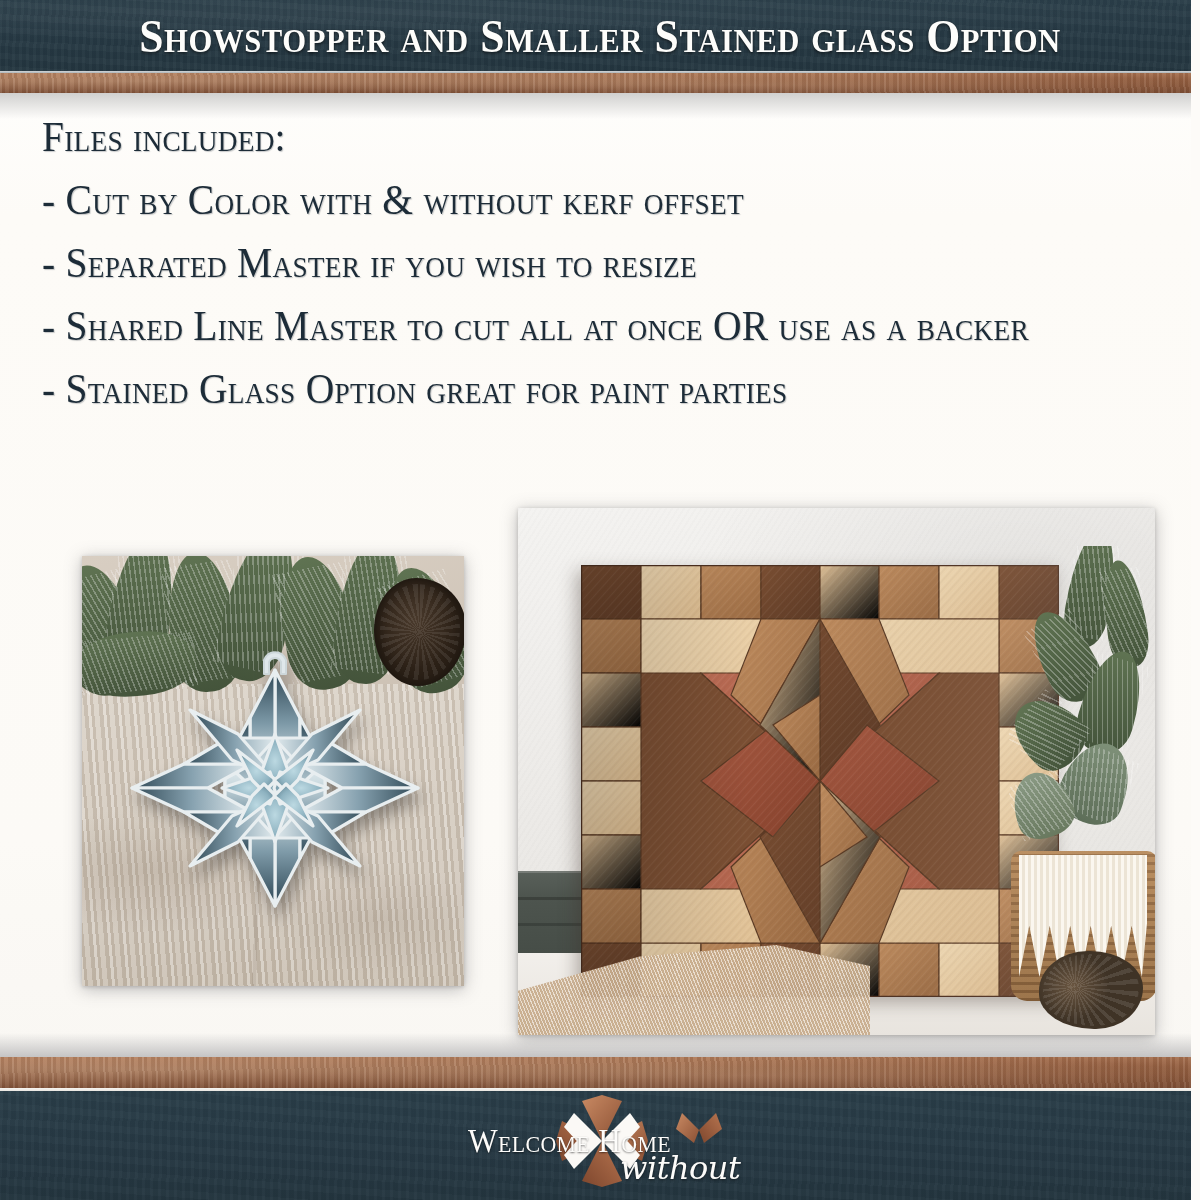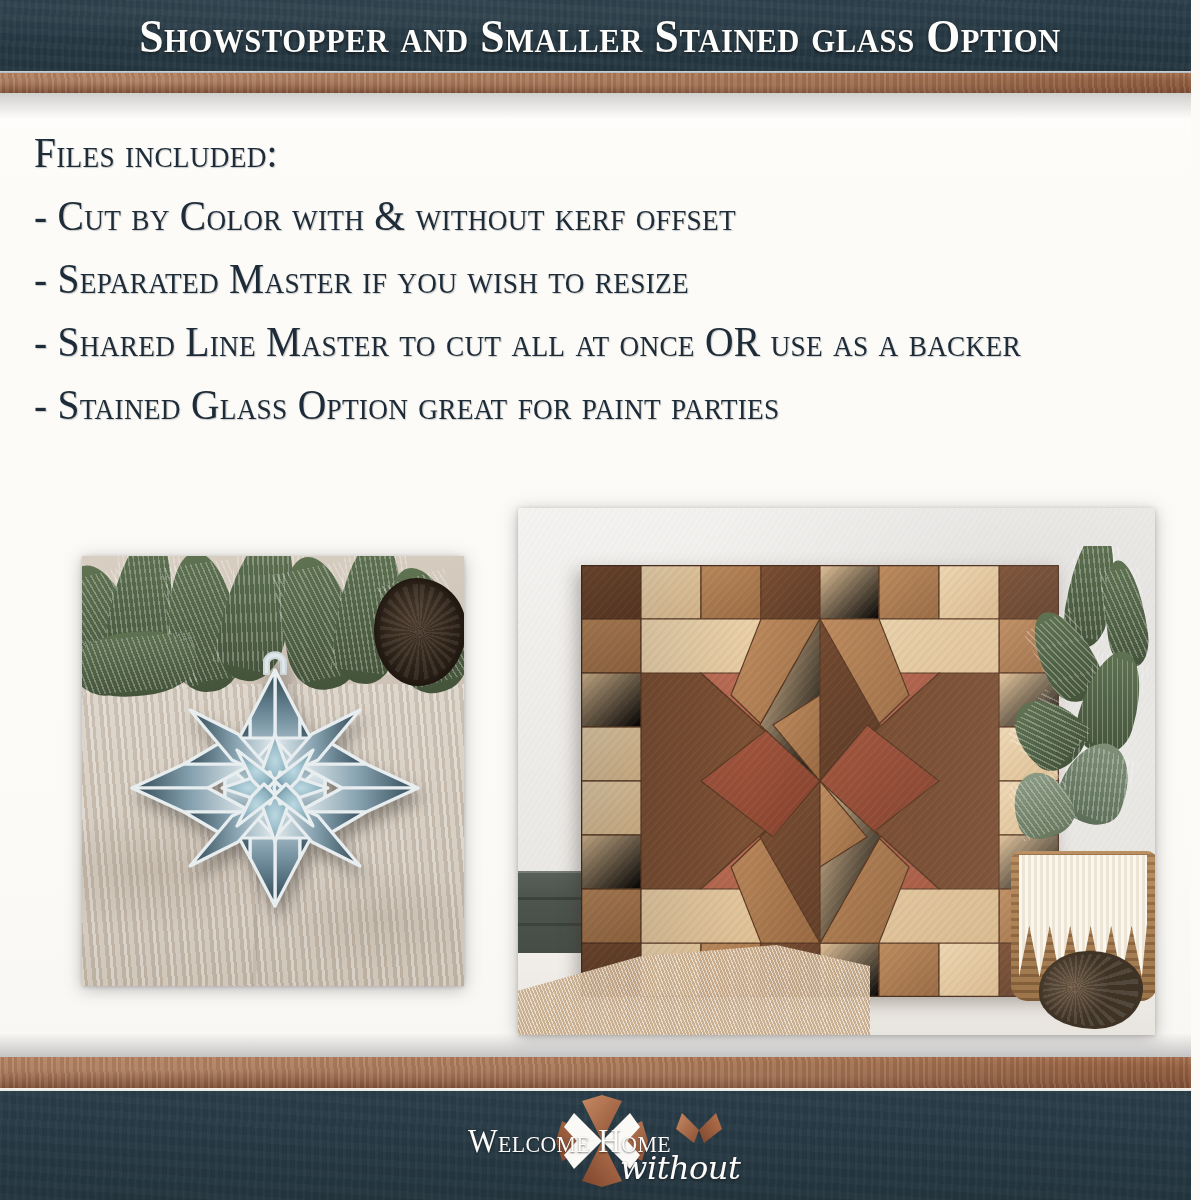--- a/index.html
+++ b/index.html
@@ -62,21 +62,21 @@
     background:
       radial-gradient(90% 120% at 12% 40%, rgba(255,230,205,.22), transparent 55%),
       radial-gradient(70% 120% at 62% 60%, rgba(255,225,195,.17), transparent 55%),
       radial-gradient(60% 130% at 92% 35%, rgba(120,65,40,.25), transparent 60%);
   }
   .header-wood { top:73px; height:20px; z-index:3; }
   .header-fade { position:absolute; left:0; top:93px; width:1200px; height:26px; z-index:2;
                  background:linear-gradient(180deg,rgba(170,170,170,.55),rgba(253,251,247,0)); }
 
   
-  .copy-block { position:absolute; left:34px; top:106px; width:1140px; z-index:5;margin-top:16px; }
+  .copy-block { position:absolute; left:42px; top:106px; width:1140px; z-index:5; }
   .copy-line {
     color:#1d2c38;
     font-family:"Liberation Serif", serif;
     font-variant:small-caps;
     font-size:42px;
     line-height:63px;
     letter-spacing:.3px;
     white-space:nowrap;
     transform:scaleX(.94);
     transform-origin:left center;

